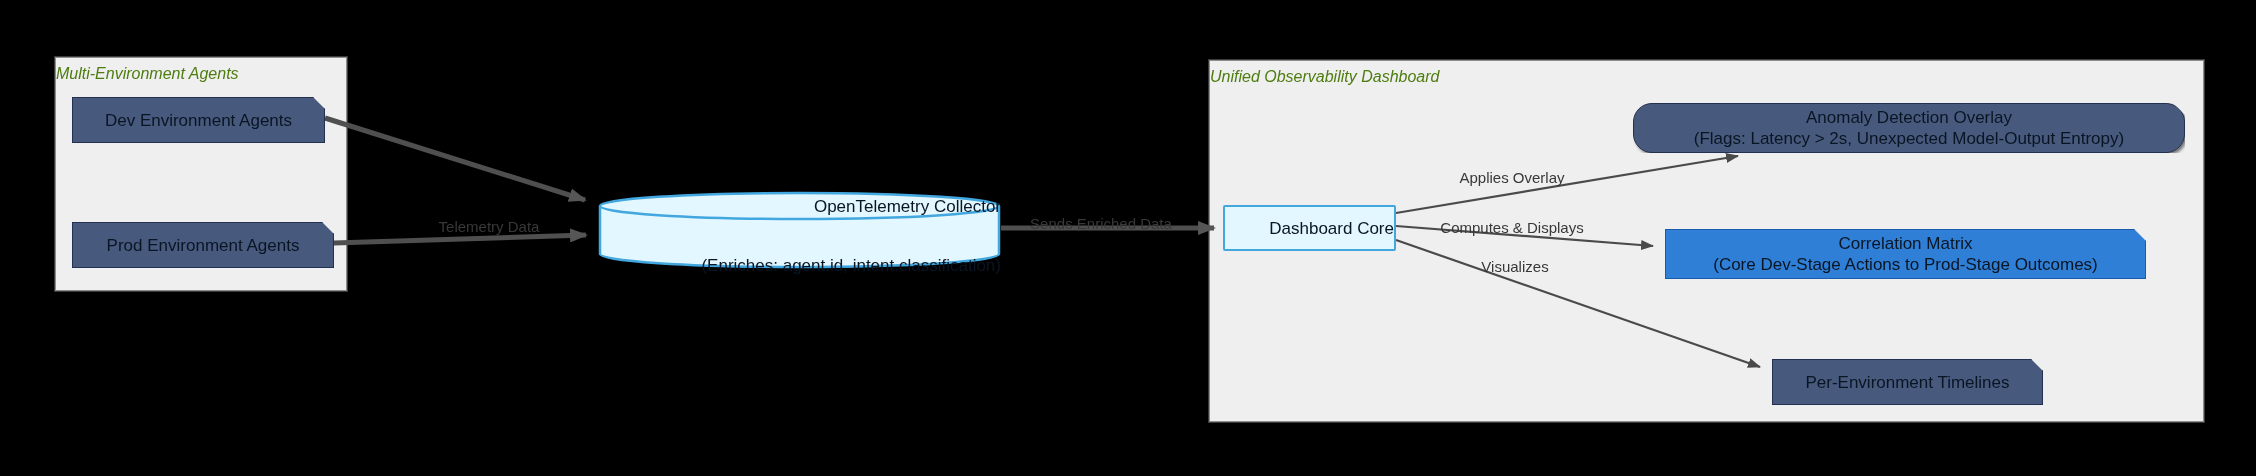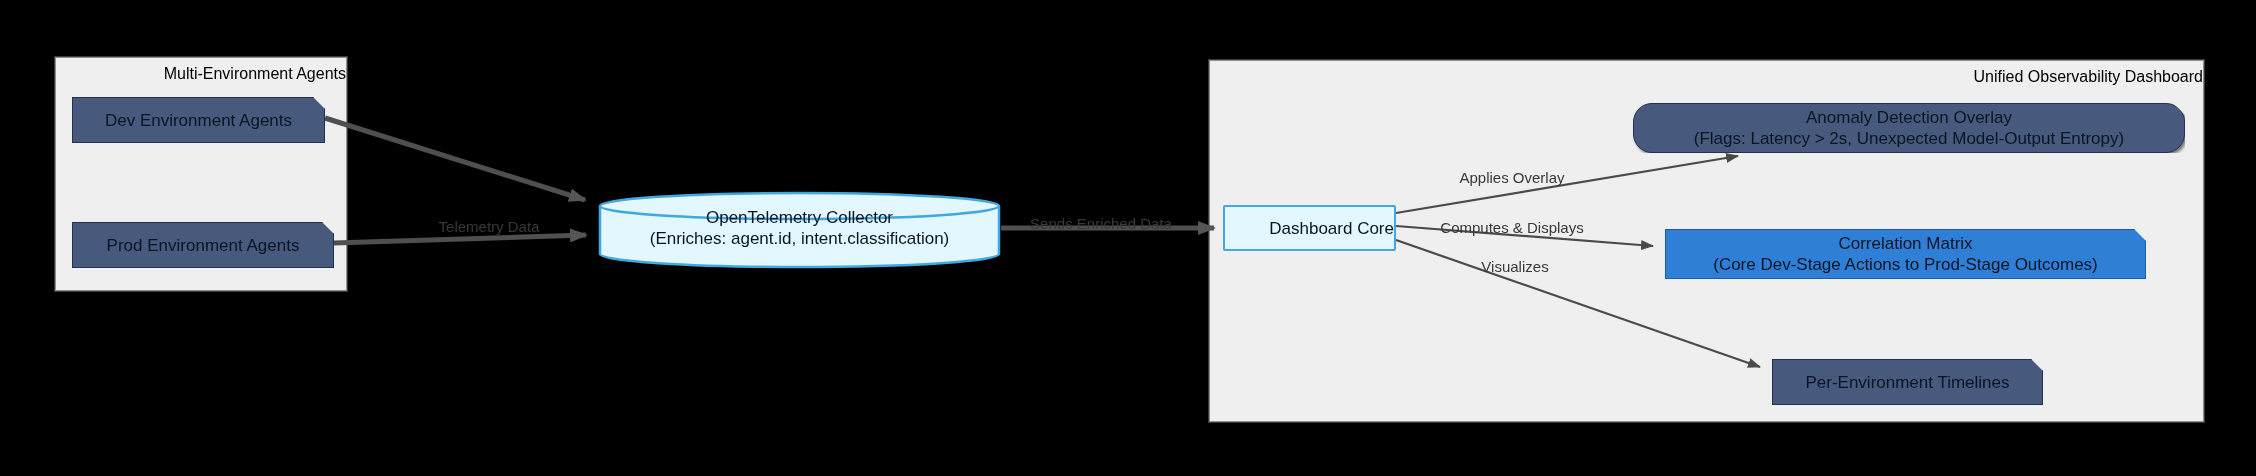--- a/index.html
+++ b/index.html
@@ -5,22 +5,22 @@
   html,body{margin:0;padding:0;background:#000;}
   #canvas{
     position:relative;width:2256px;height:476px;background:#000;
     font-family:"Liberation Sans",sans-serif;overflow:hidden;
   }
   .cluster{
     position:absolute;background:#efefef;border:1px solid #8e8e8e;
     box-shadow:0 0 0 1px #3a3a3a;
   }
   .cluster-title{
-    position:absolute;top:7px;left:0;right:0;text-align:right;
-    font-size:16px;color:#000000;
+    position:absolute;top:7px;left:0;right:0;text-align:left;
+    font-size:16px;color:#4d7c0f;font-style:italic;
   }
   .edges{position:absolute;left:0;top:0;pointer-events:none;}
   .node{
     position:absolute;display:flex;flex-direction:column;align-items:center;
     justify-content:center;text-align:center;font-size:17px;line-height:21px;
     color:#0a1524;box-sizing:border-box;white-space:nowrap;
   }
   .node-dark{
     background:#475a7d;border:1px solid #24304f;
     clip-path:polygon(0 0,calc(100% - 12px) 0,100% 12px,100% 100%,0 100%);
@@ -28,23 +28,24 @@
   }
   .node-blue{
     background:#2f7fd6;border:1px solid #1a5cab;
     clip-path:polygon(0 0,calc(100% - 12px) 0,100% 12px,100% 100%,0 100%);
   }
   .node-cyan{
     background:#e2f7ff;border:2px solid #42a7de;border-radius:2px;align-items:flex-end;
   }
   .cyl{position:absolute;}
   .cyl-text{
-    position:absolute;left:0;right:0;top:16px;display:flex;flex-direction:column;
-    align-items:center;text-align:center;font-size:17px;line-height:21px;color:#0a1524;
+    position:absolute;left:0;right:0;top:5px;display:flex;flex-direction:column;
+    align-items:flex-end;text-align:center;font-size:17px;line-height:21px;color:#0a1524;
     white-space:nowrap;
+    gap:38px;
   }
   .edge-label{
     position:absolute;transform:translate(-50%,-50%);
     font-size:15px;color:#383838;white-space:nowrap;
   }
 </style>
 </head>
 <body>
 
 <div id="canvas">

